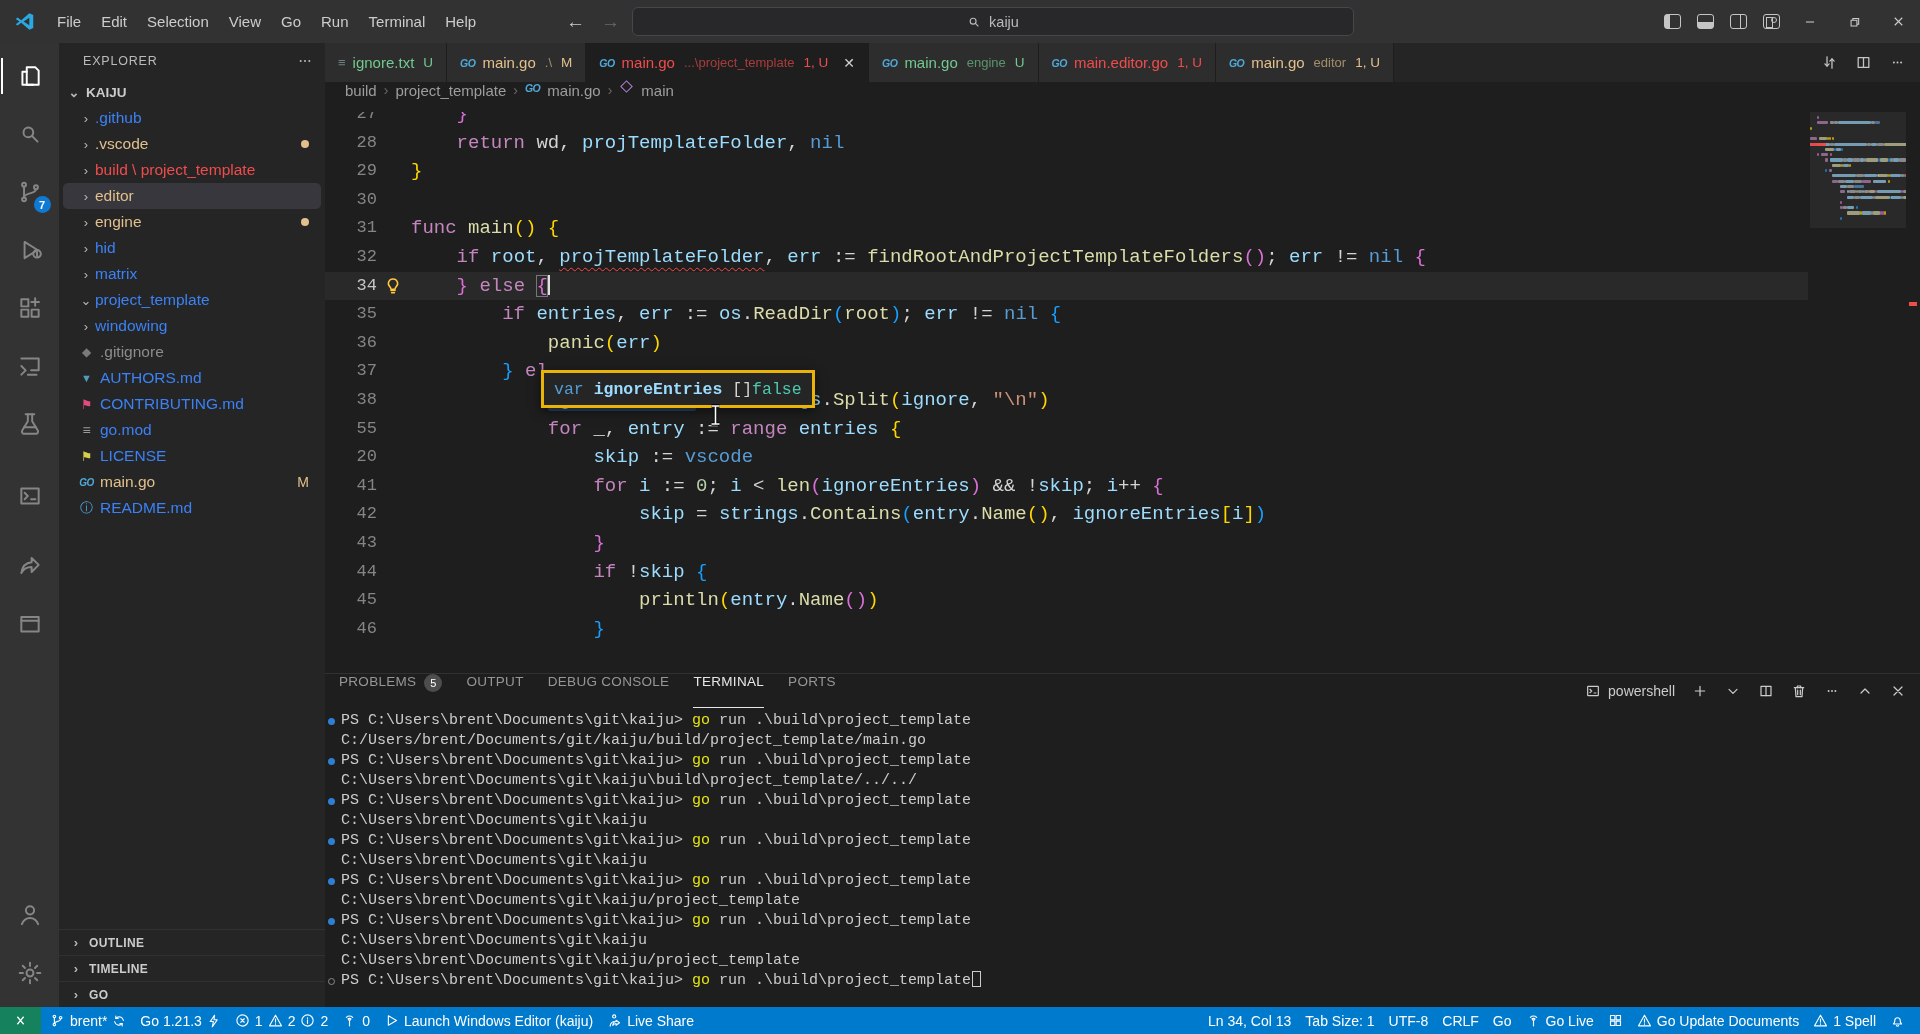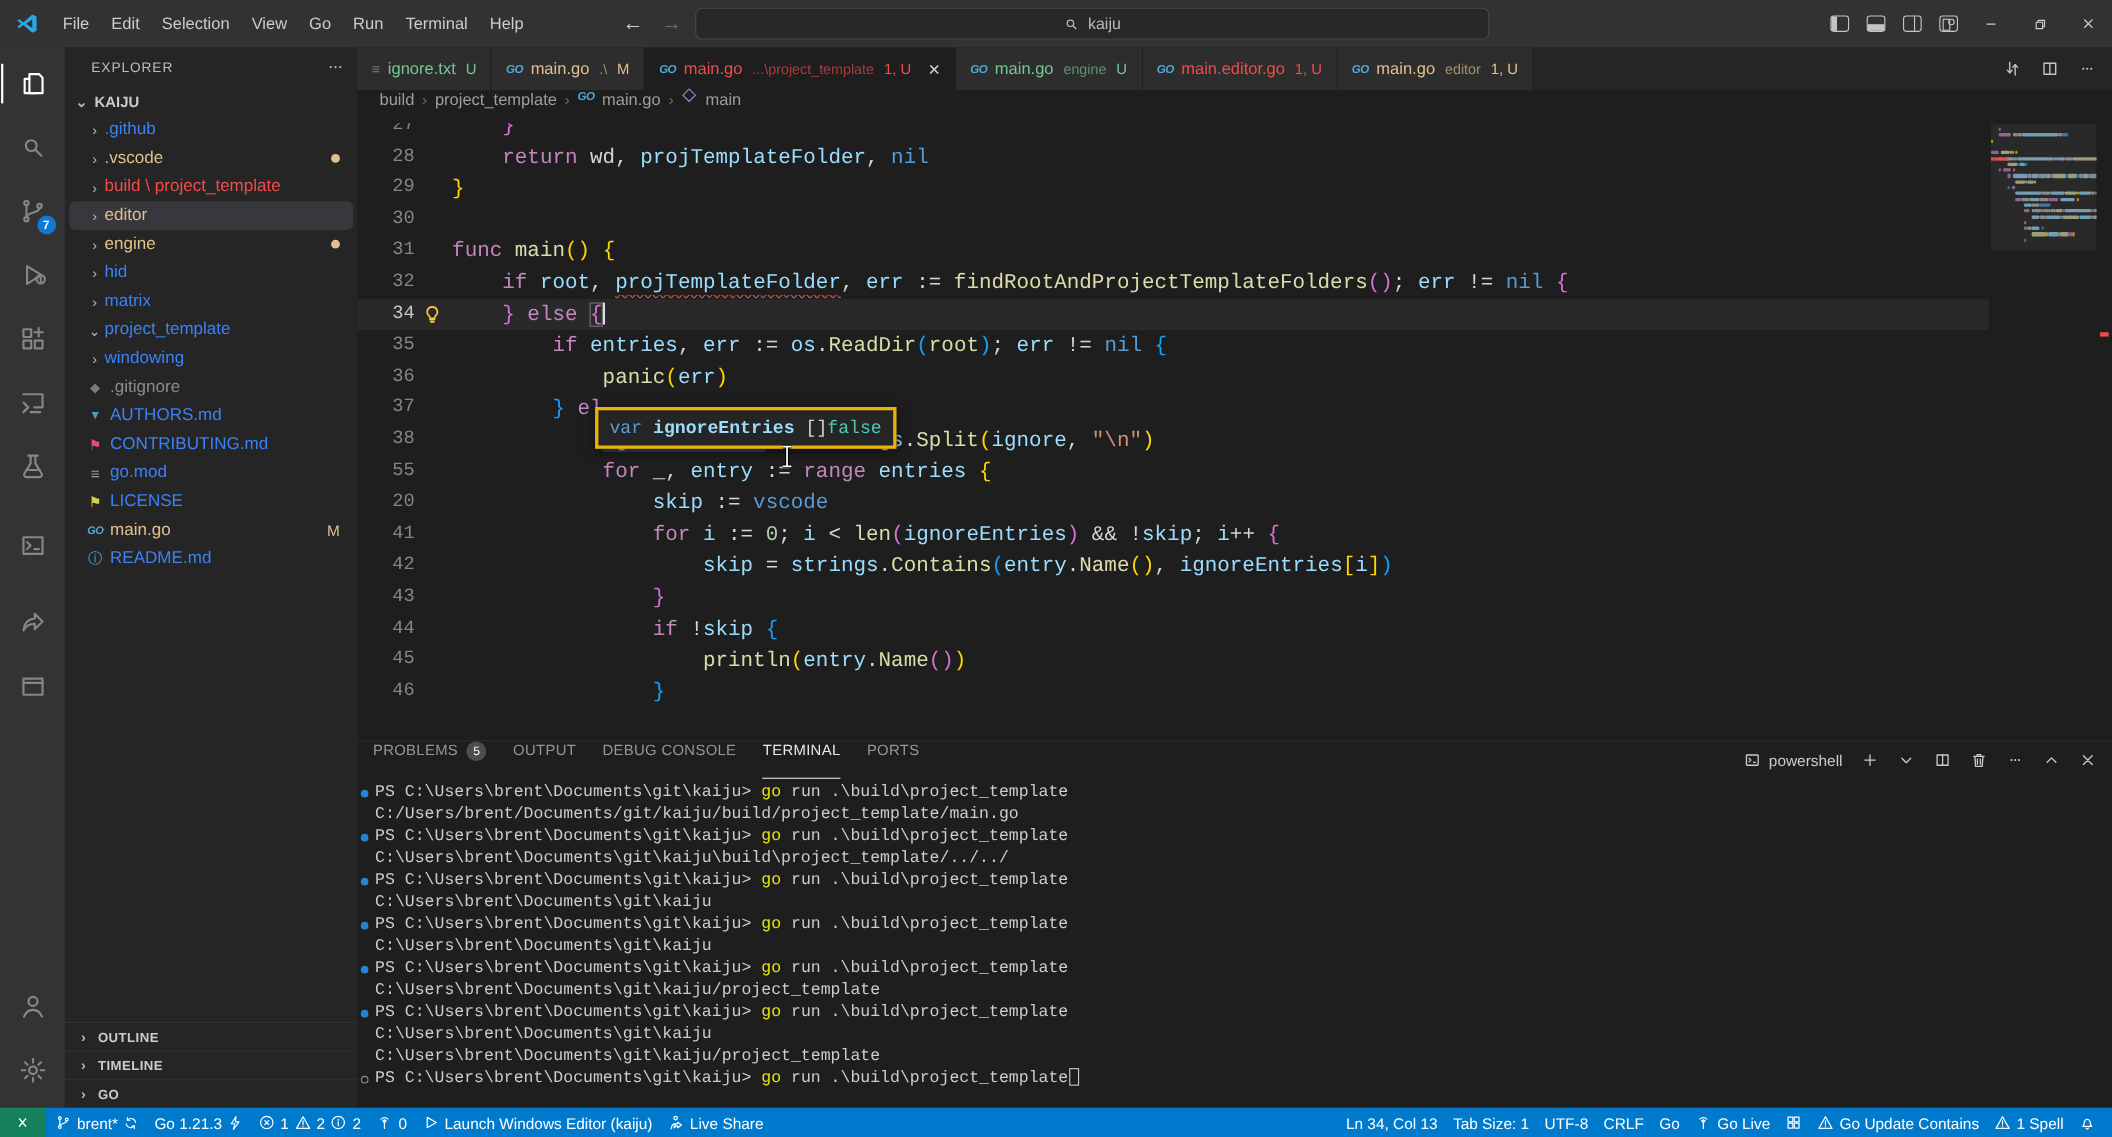--- a/index.html
+++ b/index.html
@@ -865,21 +865,21 @@
         </span>
       </div>
       <div class="sb-item">
         <span style="display: flex;">
           <svg width="15" height="15" viewBox="0 0 24 24" fill="none" stroke="currentColor" stroke-width="1.8" stroke-linecap="round" stroke-linejoin="round">
             <path d="M12 3.5L2.5 20.5h19z"></path>
             <path d="M12 9.5v5"></path>
             <path d="M12 17.2v.8"></path>
           </svg>
         </span>
-        <span>Go Update Contains</span>
+        <span>Go Update Documents</span>
       </div>
       <div class="sb-item">
         <span style="display: flex;">
           <svg width="15" height="15" viewBox="0 0 24 24" fill="none" stroke="currentColor" stroke-width="1.8" stroke-linecap="round" stroke-linejoin="round">
             <path d="M12 3.5L2.5 20.5h19z"></path>
             <path d="M12 9.5v5"></path>
             <path d="M12 17.2v.8"></path>
           </svg>
         </span>
         <span>1 Spell</span>

